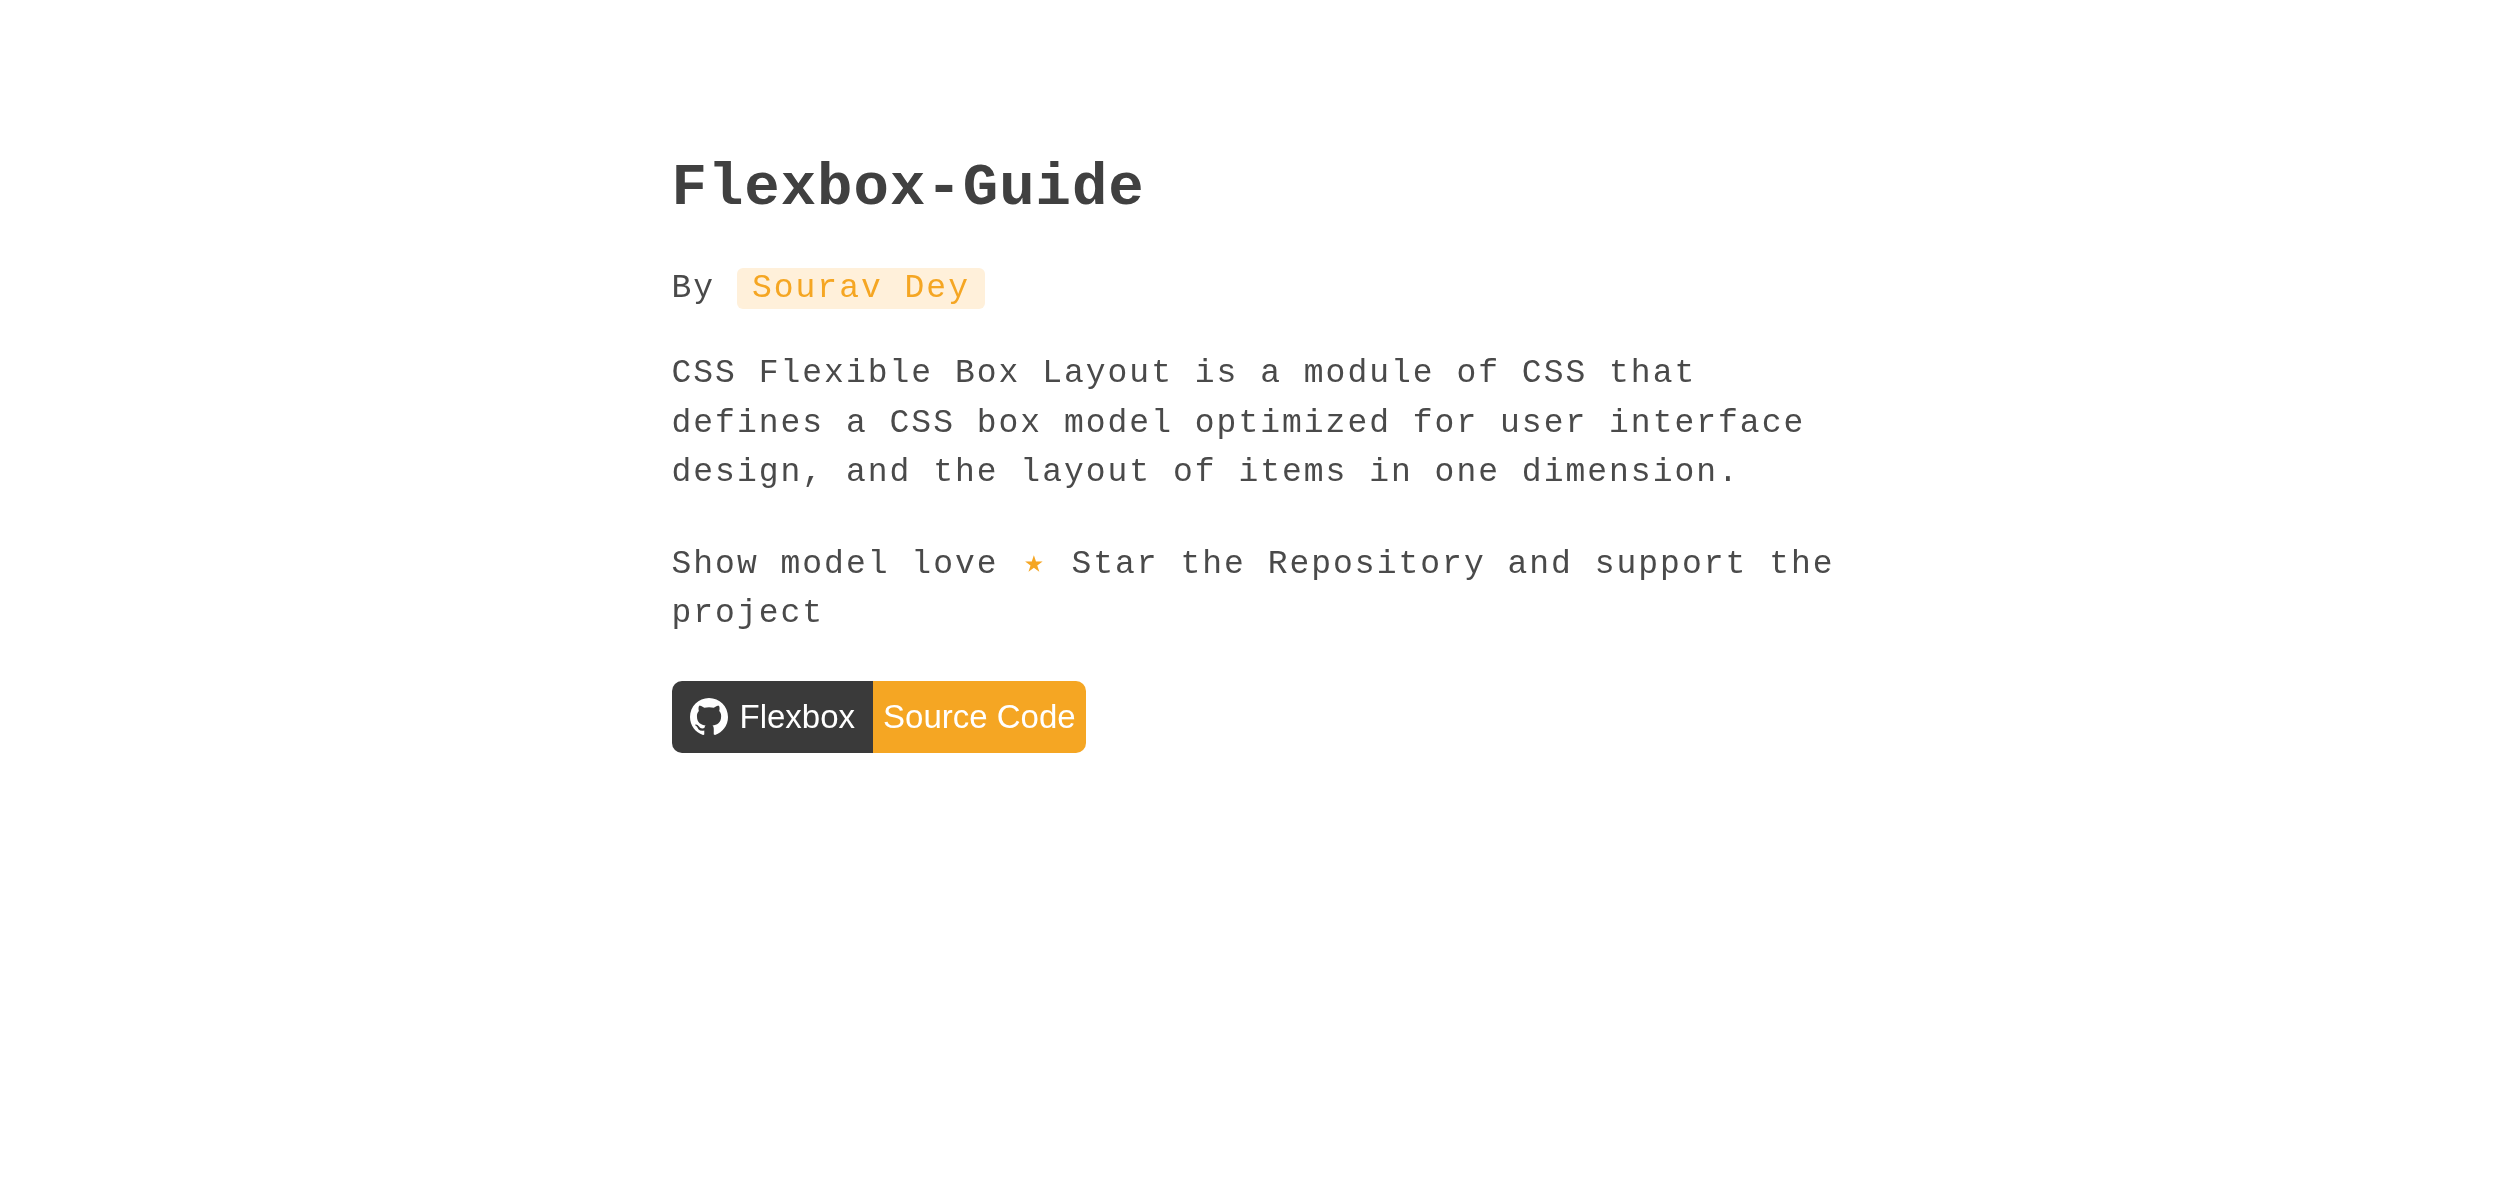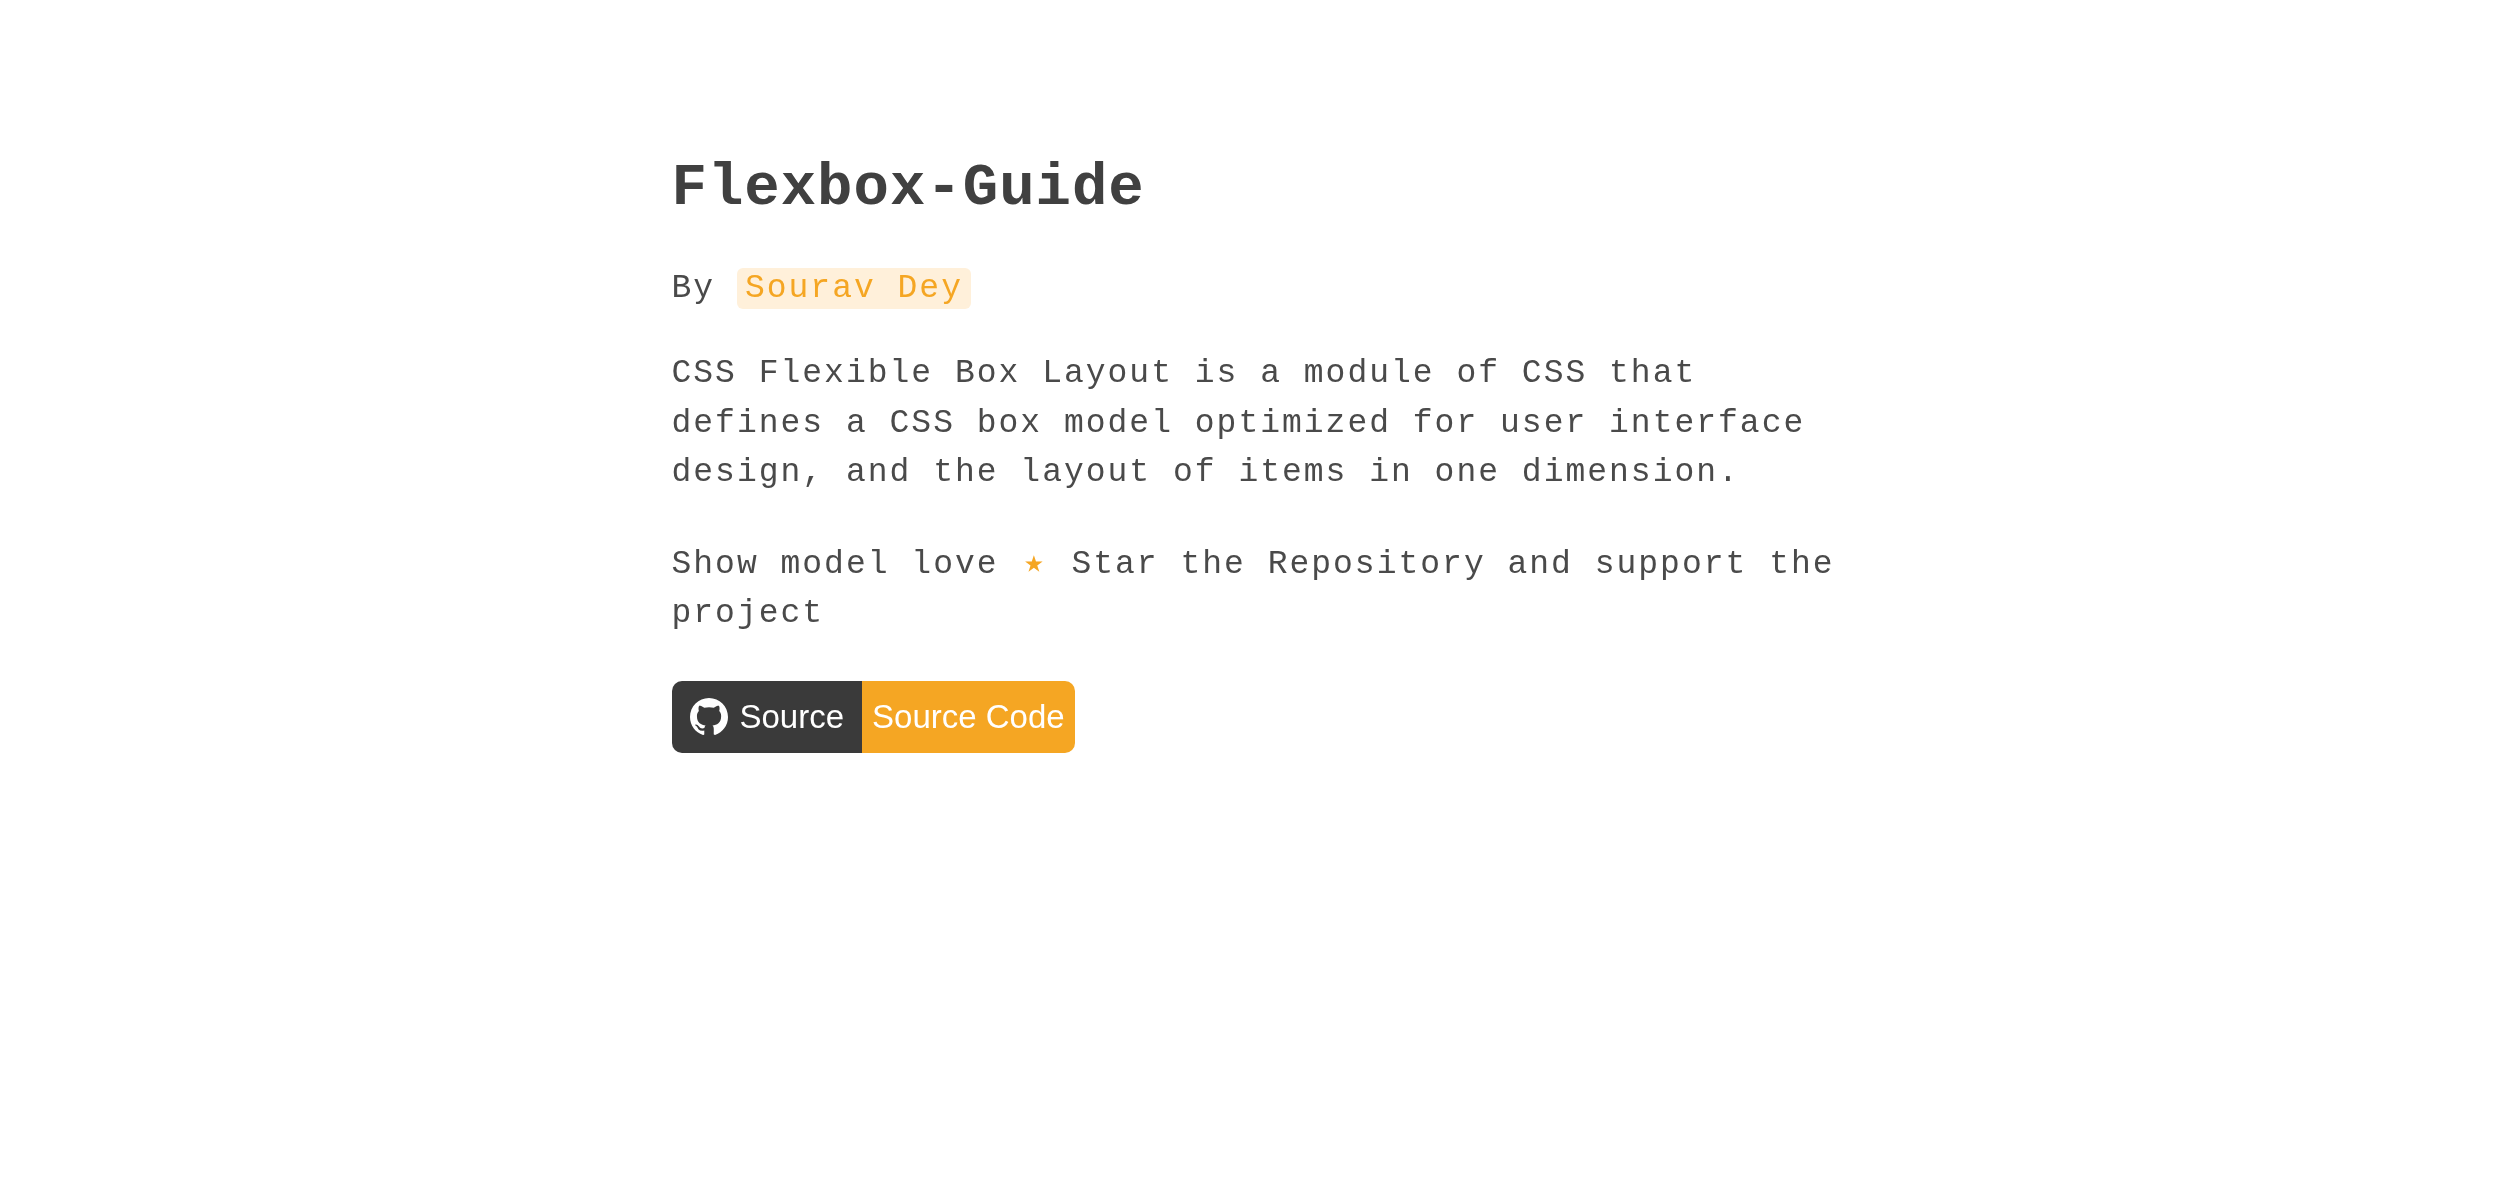--- a/index.html
+++ b/index.html
@@ -33,21 +33,21 @@
     .byline {
       font-size: 33px;
       color: #4a4a4a;
       margin-bottom: 42px;
       letter-spacing: 2px;
     }
 
     .highlight {
       background-color: #fff0da;
       color: #f5a623;
-      padding: 2px 8px;
+      padding: 2px 15px;
       border-radius: 6px;
     }
 
     .paragraph {
       font-size: 33px;
       color: #4a4a4a;
       margin-bottom: 42px;
       line-height: 1.5;
       letter-spacing: 2px;
     }
@@ -113,20 +113,20 @@
 
   <p class="paragraph">
     <span>Show model love </span><span class="star-icon">★</span><span> Star the Repository and support the project</span>
   </p>
 
   <a class="github-button">
     <span class="github-left">
       <svg class="github-icon" viewBox="0 0 16 16" fill="#ffffff">
         <path d="M8 0C3.58 0 0 3.58 0 8c0 3.54 2.29 6.53 5.47 7.59.4.07.55-.17.55-.38 0-.19-.01-.82-.01-1.49-2.01.37-2.53-.49-2.69-.94-.09-.23-.48-.94-.82-1.13-.28-.15-.68-.52-.01-.53.63-.01 1.08.58 1.23.82.72 1.21 1.87.87 2.33.66.07-.52.28-.87.51-1.07-1.78-.2-3.64-.89-3.64-3.95 0-.87.31-1.59.82-2.15-.08-.2-.36-1.02.08-2.12 0 0 .67-.21 2.2.82.64-.18 1.32-.27 2-.27.68 0 1.36.09 2 .27 1.53-1.04 2.2-.82 2.2-.82.44 1.1.16 1.92.08 2.12.51.56.82 1.27.82 2.15 0 3.07-1.87 3.75-3.65 3.95.29.25.54.73.54 1.48 0 1.07-.01 1.93-.01 2.2 0 .21.15.46.55.38A8.013 8.013 0 0016 8c0-4.42-3.58-8-8-8z"></path>
       </svg>
-      <span>Source</span>
+      <span>Flexbox</span>
     </span>
     <span class="github-right">
       <span>Source Code</span>
     </span>
   </a>
 
 </div>
 
 </body></html>

